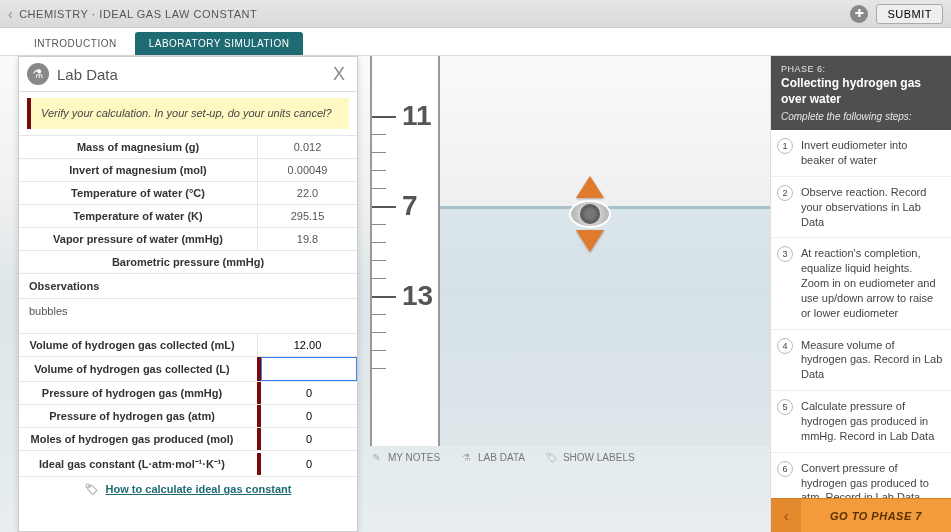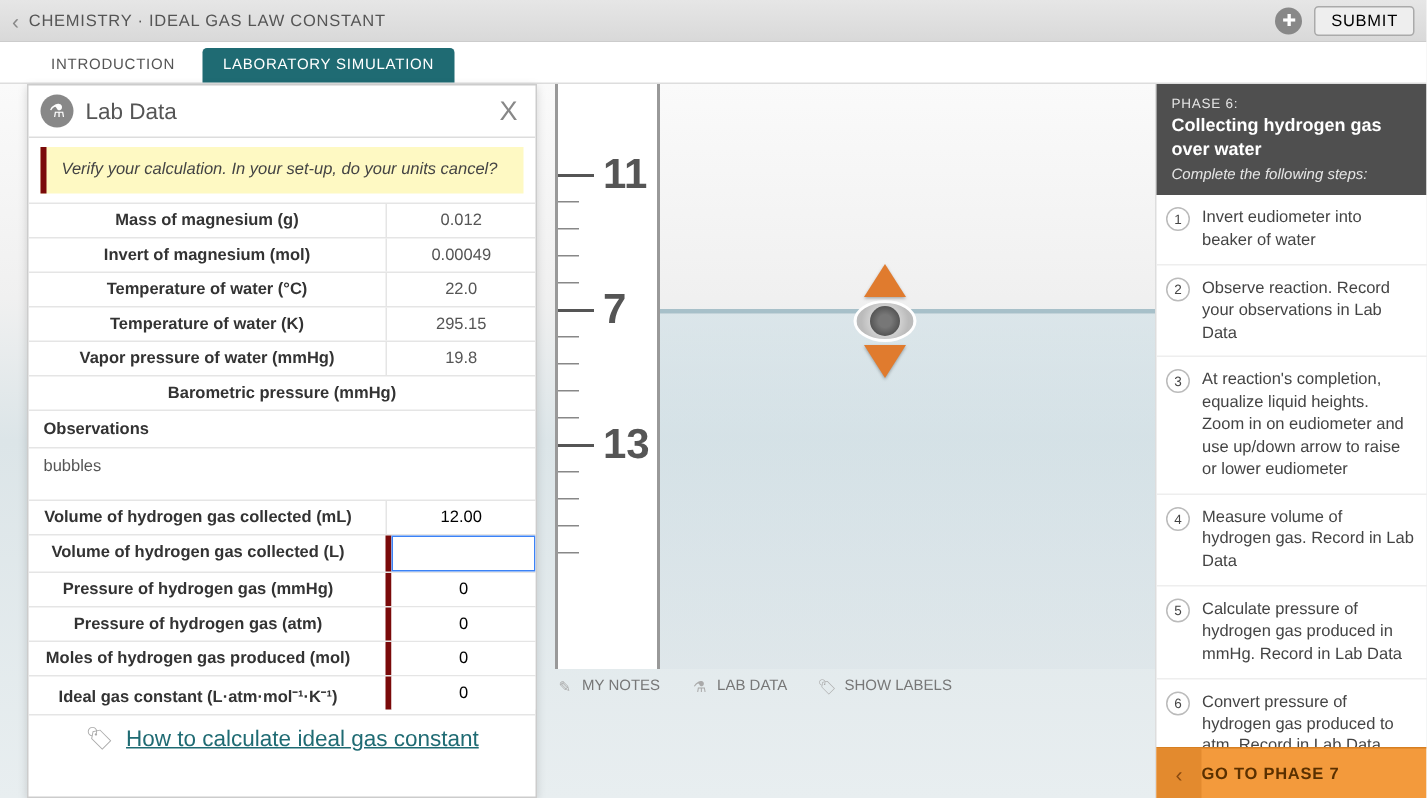--- a/index.html
+++ b/index.html
@@ -43,42 +43,42 @@
   .ld-icon { width: 22px; height: 22px; border-radius: 50%; background: #888; color: #fff; display: flex; align-items: center; justify-content: center; font-size: 12px; margin-right: 8px; }
   .ld-title { font-size: 15px; color: #555; flex: 1; }
   .ld-close { font-size: 18px; color: #888; cursor: pointer; padding: 0 4px; }
   .ld-warn { margin: 6px 8px; border-left: 4px solid #7a0a0a; background: #fef9c3; padding: 8px 10px; font-size: 11px; font-style: italic; color: #444; line-height: 1.4; }
   .ld-table { border-top: 1px solid #e5e5e5; }
   .ld-row { display: flex; border-bottom: 1px solid #e5e5e5; }
   .ld-label { flex: 1; padding: 5px 10px; font-size: 11px; font-weight: bold; text-align: center; color: #333; }
   .ld-val { width: 100px; padding: 5px 8px; font-size: 11px; text-align: center; color: #555; border-left: 1px solid #e5e5e5; }
   .ld-obs-head { padding: 6px 10px; font-size: 11px; font-weight: bold; border-bottom: 1px solid #e5e5e5; }
   .ld-obs-body { padding: 6px 10px 14px; font-size: 11px; color: #555; min-height: 34px; }
-  .ld-input-row { display: flex; border-bottom: 1px solid #e5e5e5; align-items: flex-start; gap: 12px; }
+  .ld-input-row { display: flex; border-bottom: 1px solid #e5e5e5; align-items: center; gap: 12px; }
   .ld-input-row .ld-label { text-align: center; display:flex; align-items:center; justify-content:center;}
   .ld-input-cell { width: 100px; border-left: 4px solid #7a0a0a; display: flex; }
   .ld-input-cell.first { border-left: 1px solid #e5e5e5; }
   .ld-input-cell input { width: 100%; border: none; padding: 5px 6px; font-size: 11px; text-align: center; outline: none; }
   .ld-input-cell.active input { border: 1px solid #3b82f6; }
-  .ld-links { padding: 6px 0; text-align: center; font-size: 15px; }
+  .ld-links { padding: 6px 0; text-align: center; font-size: 11px; font-weight: bold; }
   .ld-links a { color: #1f6b73; text-decoration: underline; cursor: pointer; }
   .ld-links .tag { color:#aaa; margin-right:4px; }
   
   
   .phase { position: absolute; right: 0; top: 0; width: 181px; height: 476px; background: #fff; border-left: 1px solid #ddd; display: flex; flex-direction: column; z-index: 4; }
   .phase-head { background: #4f4f4f; color: #fff; padding: 8px 10px; }
   .phase-num { font-size: 9px; letter-spacing: 0.5px; opacity: 0.85; }
   .phase-title { font-size: 12px; font-weight: bold; margin: 2px 0 4px; line-height: 1.3; }
   .phase-sub { font-size: 10px; font-style: italic; opacity: 0.85; }
   .phase-steps { flex: 1; overflow-y: auto; }
   .step { display: flex; gap: 8px; padding: 8px 8px 8px 6px; border-bottom: 1px solid #eee; font-size: 11px; line-height: 1.35; color: #444; }
   .step-num { width: 16px; height: 16px; border: 1px solid #bbb; border-radius: 50%; font-size: 9px; display: flex; align-items: center; justify-content: center; flex-shrink: 0; background: #fff; }
   .phase-nav { height: 34px; background: #f39a3c; display: flex; align-items: center; border-top: 1px solid #d67f22; }
   .phase-back { width: 30px; height: 100%; background: #e38a2e; display: flex; align-items: center; justify-content: center; color: #8a4a10; font-size: 14px; cursor: pointer; }
-  .phase-go { flex: 1; text-align: left; font-size: 11px; font-weight: bold; letter-spacing: 0.5px; color: #5a3000; cursor: pointer; }
+  .phase-go { flex: 1; text-align: center; font-size: 11px; font-weight: bold; letter-spacing: 0.5px; color: #5a3000; cursor: pointer; font-style: italic; }
 </style>
 </head>
 <body>
 
 <div class="topbar">
   <div class="topbar-left">
     <span class="chev">‹</span>
     <span>CHEMISTRY · IDEAL GAS LAW CONSTANT</span>
   </div>
   <div class="topbar-right">

